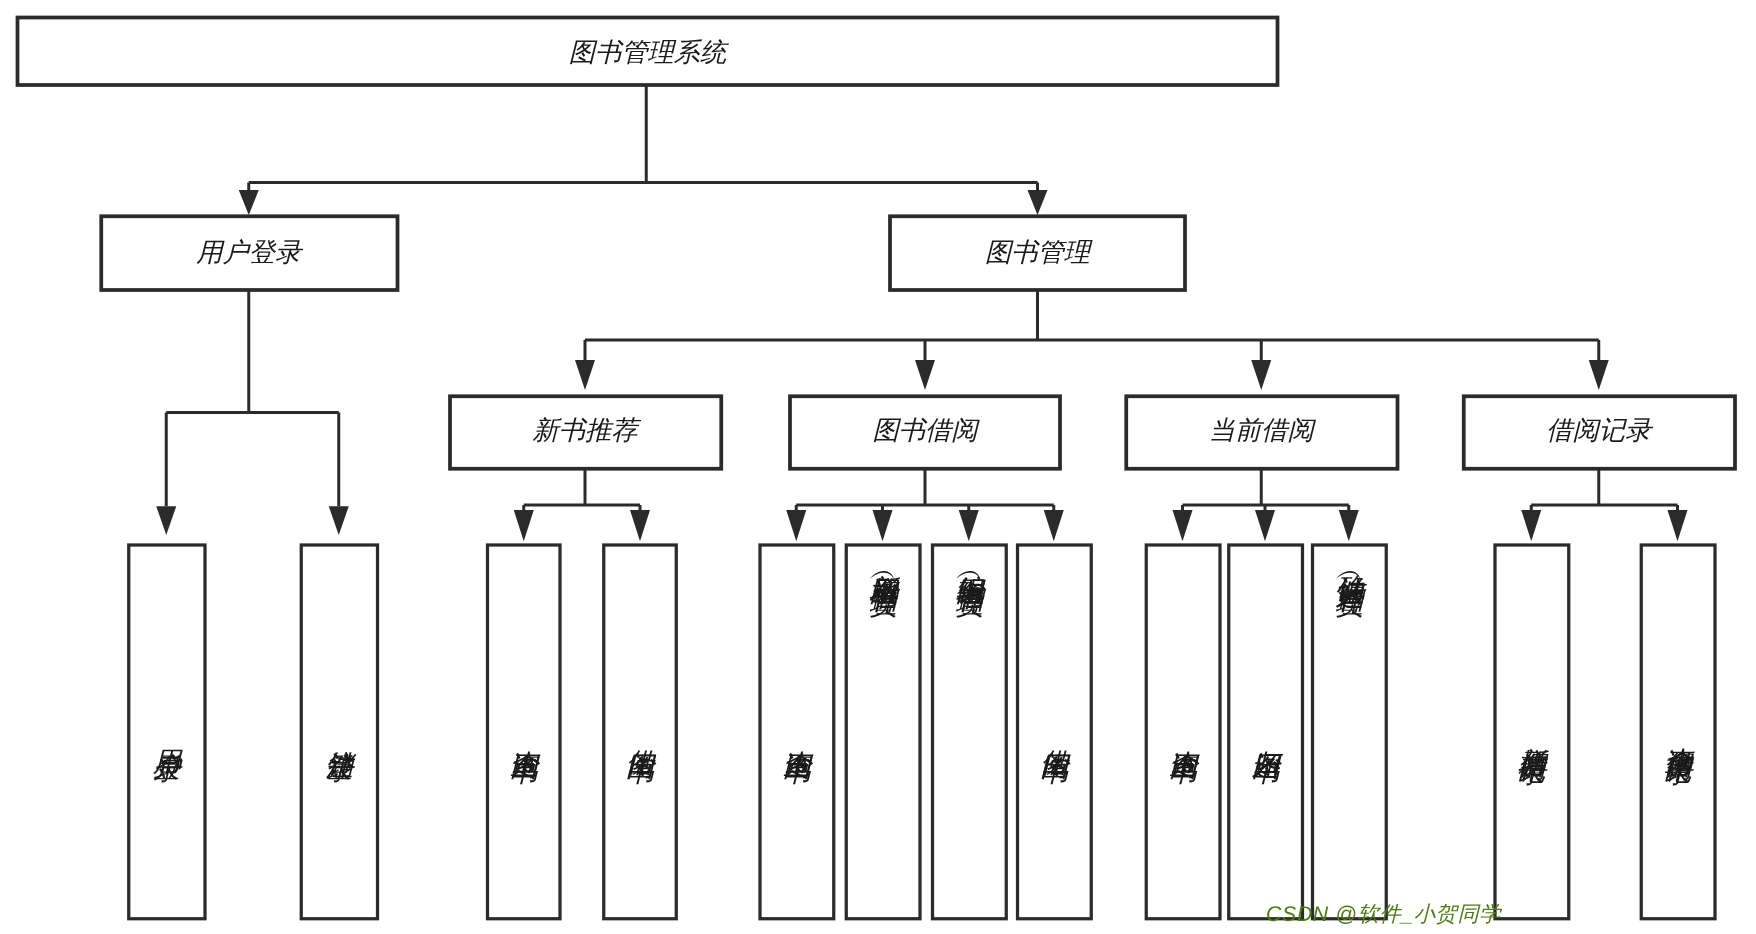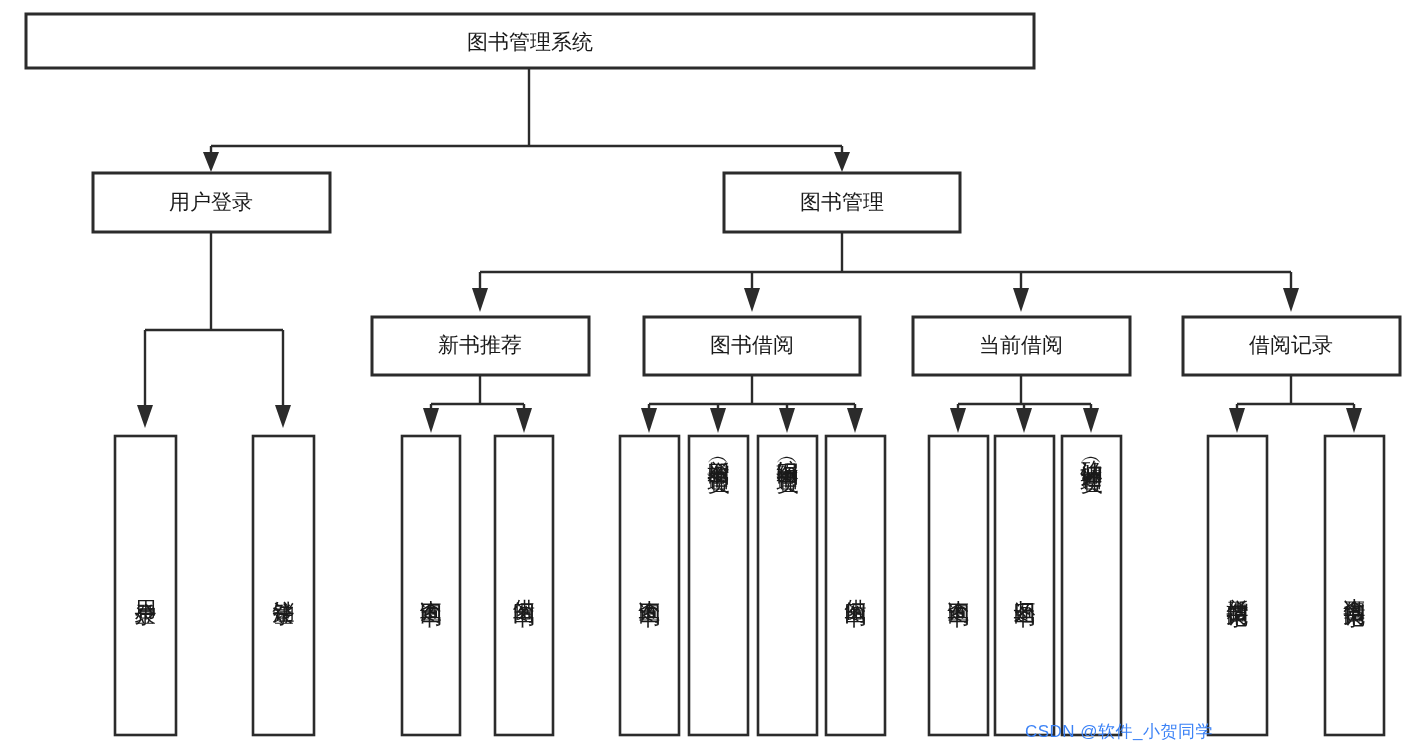--- a/index.html
+++ b/index.html
@@ -10,23 +10,24 @@
   body {
     width: 1405px;
     height: 747px;
     position: relative;
     font-family: "Liberation Sans", "DejaVu Sans", sans-serif;
     overflow: hidden;
   }
   #diagram-root {
     position: absolute;
     top: 0;
-    left: 12px;
+    left: 0;
     width: 1209px;
     height: 747px;
+    font-style: italic;
   }
   svg.flow {
     display: block;
     width: 1405px;
     height: 747px;
   }
   .node-rect {
     fill: #ffffff;
     stroke: #2b2b2b;
     stroke-width: 3;
@@ -52,21 +53,21 @@
     fill: #1a1a1a;
     text-anchor: middle;
     dominant-baseline: middle;
   }
   .watermark {
     position: absolute;
     right: 8px;
     bottom: 4px;
     font-family: "Liberation Sans", "DejaVu Sans", sans-serif;
     font-size: 17px;
-    color: #3b82f6;
+    color: #4d7c0f;
     letter-spacing: 0.5px;
     white-space: nowrap;
     user-select: none;
   }
   .vtext-box {
     position: absolute;
     display: flex;
     align-items: center;
     justify-content: center;
     pointer-events: none;

